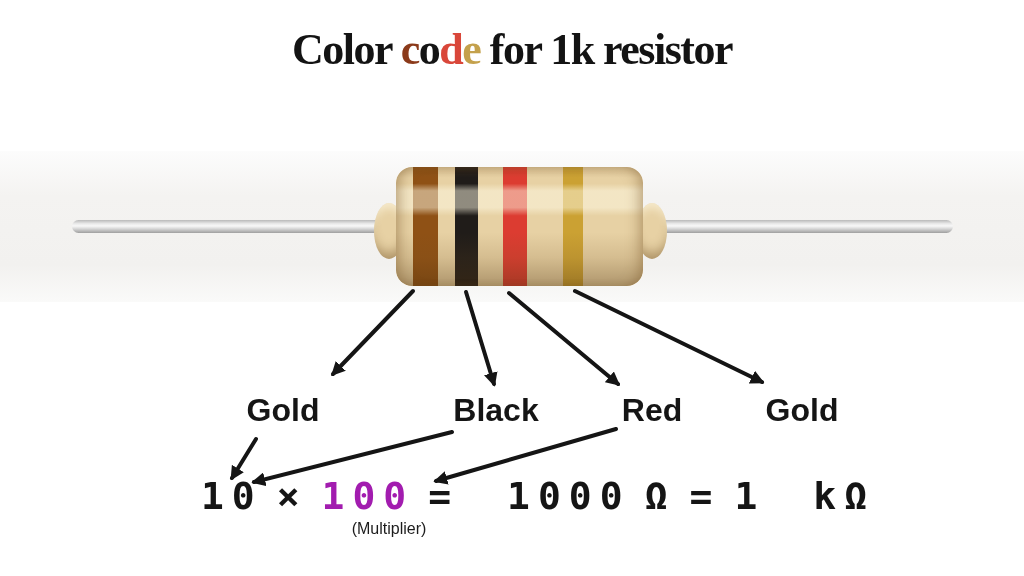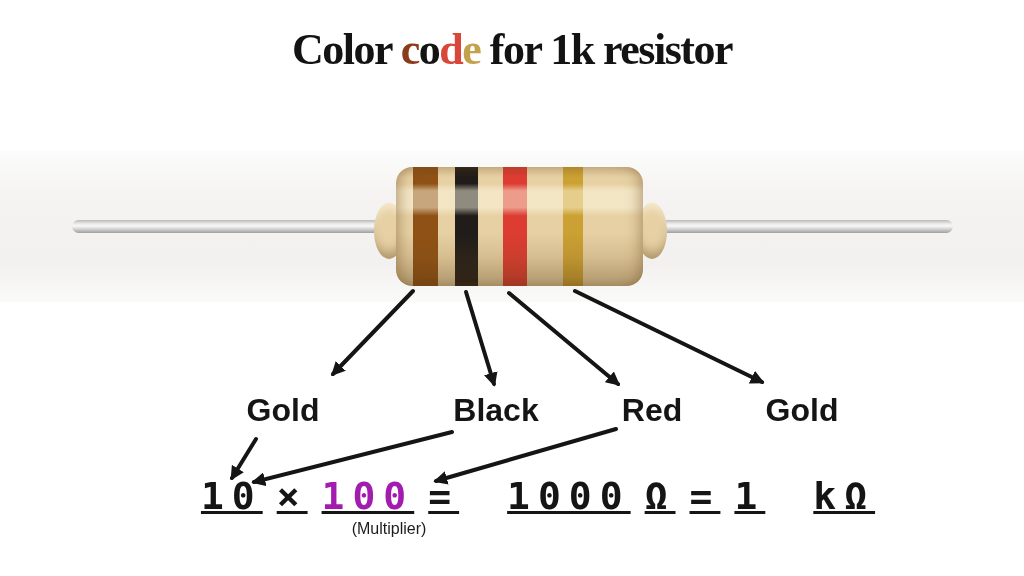--- a/index.html
+++ b/index.html
@@ -55,21 +55,21 @@
               font-size:32px;font-weight:bold;color:#151515;white-space:nowrap;}
   .lbl-brown{left:283px;}
   .lbl-black{left:496px;}
   .lbl-red{left:652px;}
   .lbl-gold{left:802px;}
 
   
   .formula{position:absolute;top:477px;left:538px;transform:translateX(-50%);
            display:flex;align-items:flex-end;gap:14px;white-space:nowrap;
            font-family:"DejaVu Sans Mono", monospace;font-weight:bold;
-           font-size:38px;letter-spacing:8px;color:#151515;line-height:1;text-decoration:underline;}
+           font-size:38px;letter-spacing:8px;color:#151515;line-height:1;}
   .mult-note{position:absolute;top:520px;left:389px;transform:translateX(-50%);
              font-size:16px;color:#1c1c1c;}
 </style>
 </head>
 <body>
 
 <div class="stage">
 
   <h1 class="title">
     <span style="color: rgb(19, 19, 19);">Color </span><span style="color: rgb(139, 58, 26);">c</span><span style="color: rgb(20, 20, 20);">o</span><span style="color: rgb(217, 71, 58);">d</span><span style="color: rgb(196, 161, 76);">e</span><span style="color: rgb(19, 19, 19);"> for 1k resistor</span>

